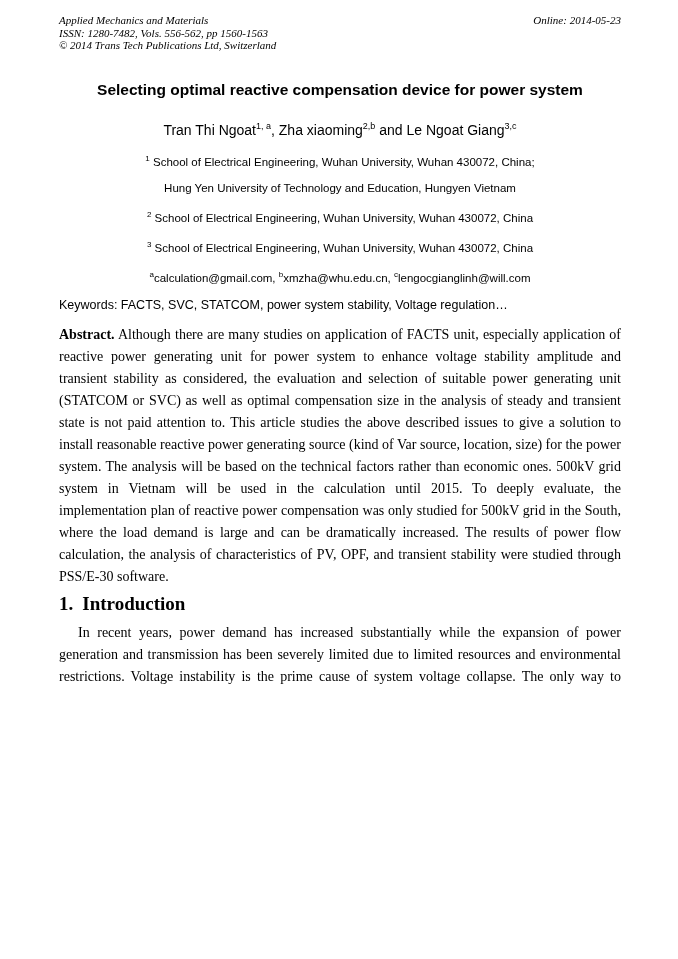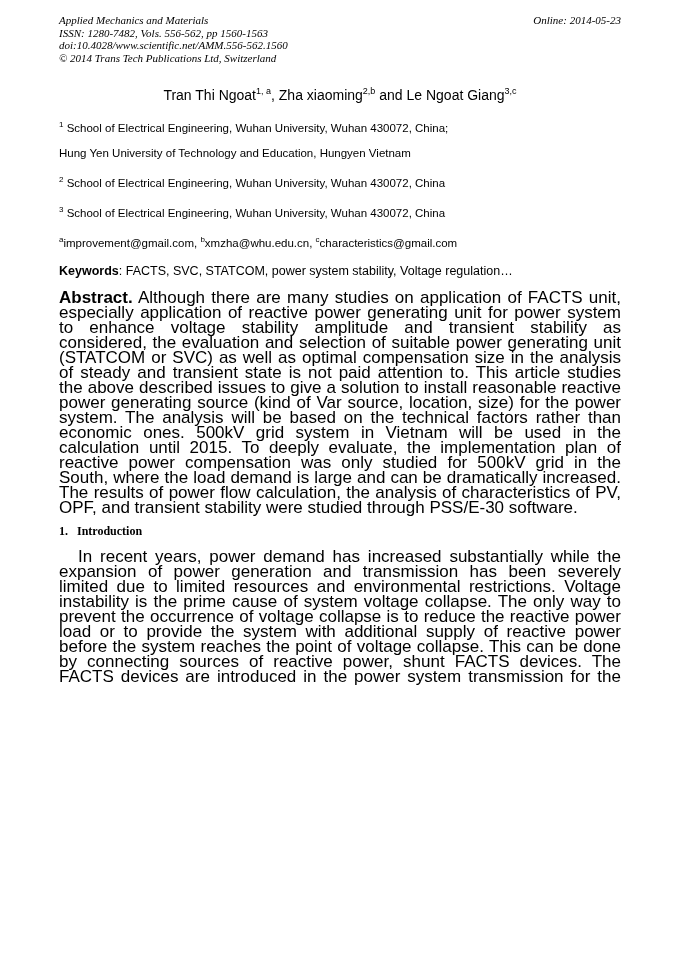--- a/index.html
+++ b/index.html
@@ -43,77 +43,78 @@
     text-align: center;
     margin: 17px 0 0 0;
   }
   .authors sup { font-size: 9px; }
 
   
   .affils {
     font-family: "Liberation Sans", sans-serif;
     font-size: 11.5px;
     line-height: 13px;
+    text-align: center;
     margin-top: 13px;
   }
   .affil { margin-bottom: 13px; }
   .affil sup { font-size: 8px; }
 
   
   .keywords {
     font-family: "Liberation Sans", sans-serif;
     font-size: 12.5px;
     line-height: 15px;
     margin: 14px 0 0 0;
   }
-  .keywords .kw-label { font-weight: bold; }
+  .keywords .kw-label { font-weight: normal; }
 
   
   .abstract, .body-par {
-    font-family: Liberation Sans, sans-serif;
-    font-size: 17px;
-    line-height: 15px;
+    font-family: Liberation Serif, serif;
+    font-size: 14px;
+    line-height: 22px;
     text-align: justify;
     margin: 11px 0 0 0;
   }
   .abstract .abs-label { font-weight: bold; }
   .section-heading {
     font-family: "Liberation Serif", serif;
-    font-size: 12px;
+    font-size: 19px;
     line-height: 18px;
     font-weight: bold;
     margin: 7px 0 0 0;
   }
   .section-heading .sec-num { margin-right: 9px; }
   .body-par.indent { text-indent: 19px; margin-top: 9px; }
 </style>
 </head>
 <body>
 
 <div class="page">
 
   <header class="page-header">
     <div class="header-left">
       <div>Applied Mechanics and Materials</div>
       <div>ISSN: 1280-7482, Vols. 556-562, pp 1560-1563</div>
-      <div>doi:10.4028/www.scientific.net/AMM.556-562.1560</div>
       <div>© 2014 Trans Tech Publications Ltd, Switzerland</div>
     </div>
     <div class="header-right">Online: 2014-05-23</div>
   </header>
 
+  <h1 class="title">Selecting optimal reactive compensation device for power system</h1>
 
   <p class="authors"><span>Tran Thi Ngoat</span><sup>1, a</sup><span>, </span><span>Zha xiaoming</span><sup>2,b</sup><span> and </span><span>Le Ngoat Giang</span><sup>3,c</sup></p>
 
   <div class="affils">
     <div class="affil"><sup>1</sup><span> School of Electrical Engineering, Wuhan University, Wuhan 430072, China;</span></div>
     <div class="affil"><span>Hung Yen University of Technology and Education, Hungyen Vietnam</span></div>
     <div class="affil"><sup>2</sup><span> School of Electrical Engineering, Wuhan University, Wuhan 430072, China</span></div>
     <div class="affil"><sup>3</sup><span> School of Electrical Engineering, Wuhan University, Wuhan 430072, China</span></div>
-    <div class="affil"><sup>a</sup><span>improvement@gmail.com, </span><sup>b</sup><span>xmzha@whu.edu.cn, </span><sup>c</sup><span>characteristics@gmail.com</span></div>
+    <div class="affil"><sup>a</sup><span>calculation@gmail.com, </span><sup>b</sup><span>xmzha@whu.edu.cn, </span><sup>c</sup><span>lengocgianglinh@will.com</span></div>
   </div>
 
   <p class="keywords"><span class="kw-label">Keywords</span><span>: FACTS, SVC, STATCOM, power system stability, Voltage regulation…</span></p>
 
   <p class="abstract"><span class="abs-label">Abstract.</span><span> Although there are many studies on application of FACTS unit, especially application of reactive power generating unit for power system to enhance voltage stability amplitude and transient stability as considered, the evaluation and selection of suitable power generating unit (STATCOM or SVC) as well as optimal compensation size in the analysis of steady and transient state is not paid attention to. This article studies the above described issues to give a solution to install reasonable reactive power generating source (kind of Var source, location, size) for the power system. The analysis will be based on the technical factors rather than economic ones. 500kV grid system in Vietnam will be used in the calculation until 2015. To deeply evaluate, the implementation plan of reactive power compensation was only studied for 500kV grid in the South, where the load demand is large and can be dramatically increased. The results of power flow calculation, the analysis of characteristics of PV, OPF, and transient stability were studied through PSS/E-30 software.</span></p>
 
   <h2 class="section-heading"><span class="sec-num">1.</span><span>Introduction</span></h2>
 
   <p class="body-par indent">In recent years, power demand has increased substantially while the expansion of power generation and transmission has been severely limited due to limited resources and environmental restrictions. Voltage instability is the prime cause of system voltage collapse. The only way to prevent the occurrence of voltage collapse is to reduce the reactive power load or to provide the system with additional supply of reactive power before the system reaches the point of voltage collapse. This can be done by connecting sources of reactive power, shunt FACTS devices. The FACTS devices are introduced in the power system transmission for the reduction of the transmission line losses and also to increase the transfer capability. SVC is impedance based FACTS device to regulate the voltage in a transmission line. STATCOM is VSC based controller to regulate the voltage by varying the reactive power in a long transmission line [1]. Ding Lijie Liu et al [2] have compared STATCOM and SVC in voltage supporting, improving transient stability and transmission limit and damping low frequency oscillations. Musunuri.S et al [3] have presented a comparison of four FACTS Controllers, SVC, STATCOM, TCSC and SSSC on power system steady state voltage stability. A comparison between shunt capacitor, SVC and STATCOM has been done to show their performance while connected to a Multi-bus system in [4]. STATCOM has been found to provide higher voltage stability margin as well as higher loading margin compared to other FACTS devices [5]. Voltage stability improvement with the incorporation of SVC is studied in [6]. There, the controller has been modeled as variable impedance that changes with the firing angle of the TCR. Voltage regulation and system oscillatory disturbances regulation using SVC has been proposed in [7] .As reactive compensation equipment, SVC and STATCOM are used primarily for transmission</p>
 

